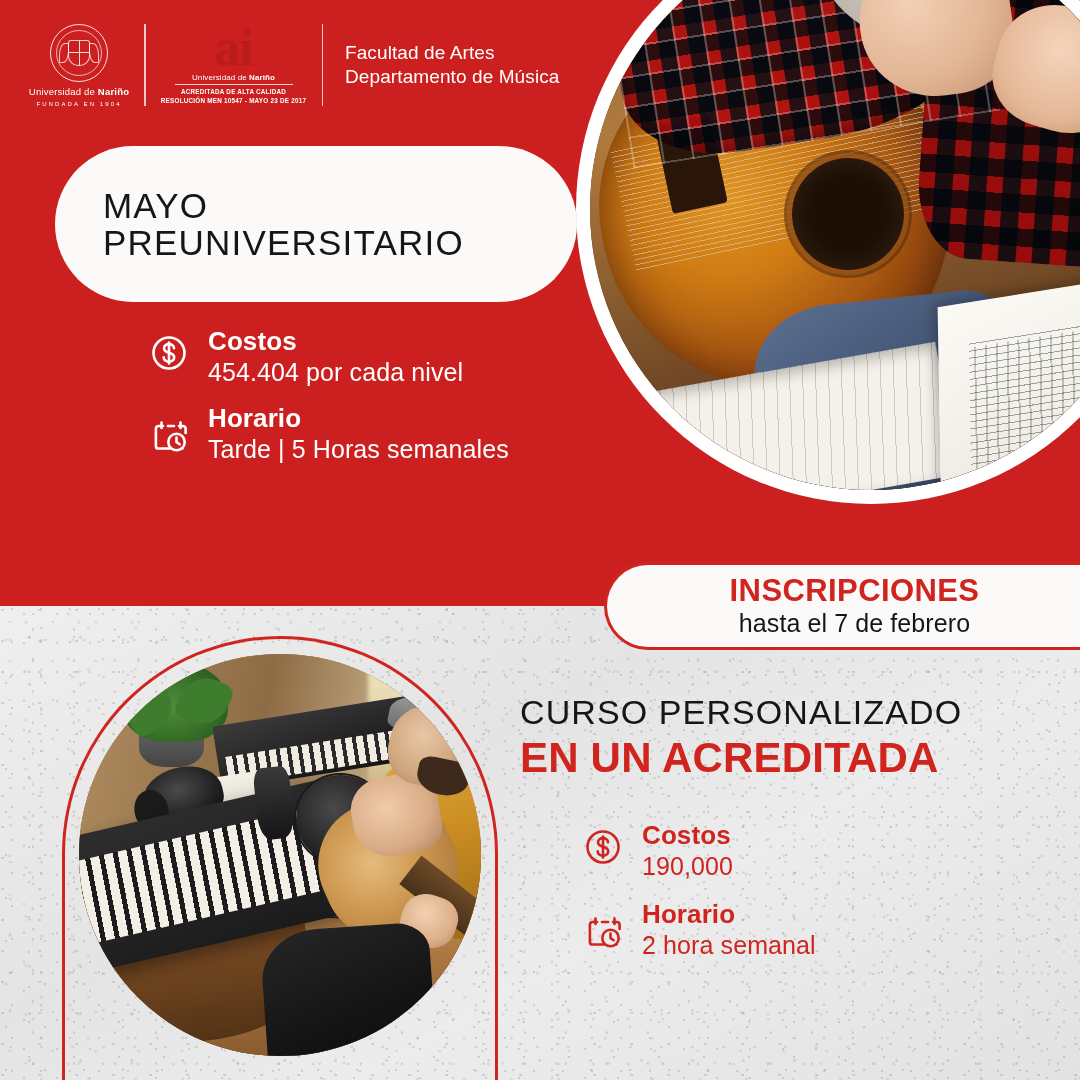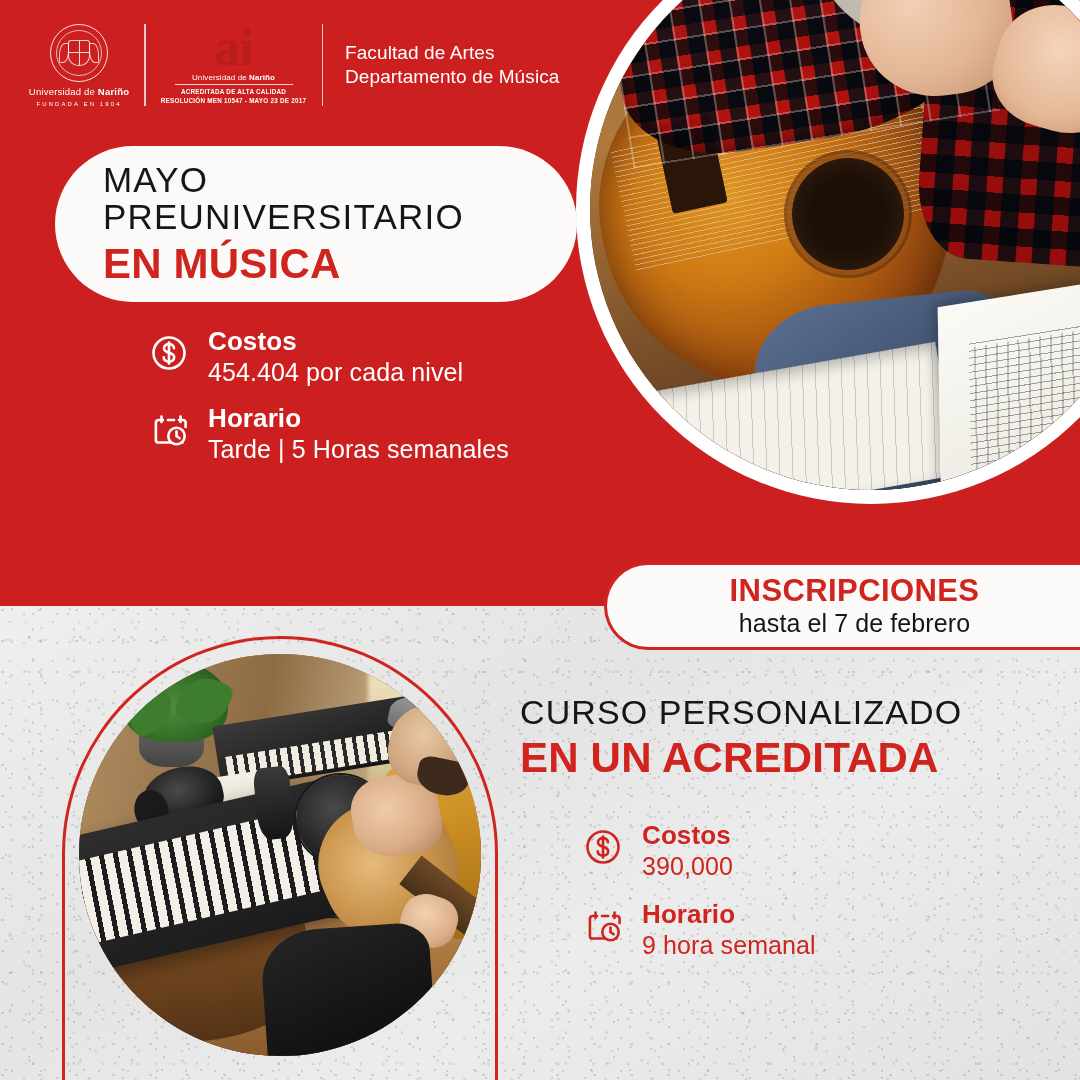--- a/index.html
+++ b/index.html
@@ -355,21 +355,21 @@
     position:absolute;
     left:148px; top:328px;
     width:430px;
   }
   .info-row {
     display:flex;
     align-items:flex-start;
     gap:18px;
     margin-bottom:20px;
   }
-  .info-row:last-child { margin-bottom:0; }
+  .info-row:last-child { margin-bottom:0;align-items:center; }
   .info-icon {
     flex:0 0 auto;
     width:42px; height:42px;
     margin-top:4px;
   }
   .info-icon svg { display:block; width:42px; height:42px; }
   .info-text { line-height:1.06; }
   .info-label {
     font-size:26px;
     font-weight:700;
@@ -705,21 +705,20 @@
     <div class="vdiv"></div>
 
     <div class="faculty">
       <div>Facultad de Artes</div>
       <div>Departamento de Música</div>
     </div>
   </div>
 
   <div class="title-pill">
     <div class="title-line1">MAYO PREUNIVERSITARIO</div>
-    <div class="title-line2">EN MÚSICA</div>
   </div>
 
   <div class="info-list">
 
 
     <div class="info-row">
       <span class="info-icon">
         <svg viewBox="0 0 42 42" fill="none" stroke="#ffffff" stroke-width="2.6" stroke-linecap="round">
           <circle cx="21" cy="21" r="15.5"></circle>
           <path d="M21 10.5 V31.5"></path>
@@ -795,36 +794,36 @@
     <div class="info-row">
       <span class="info-icon">
         <svg viewBox="0 0 42 42" fill="none" stroke="#D0241F" stroke-width="2.6" stroke-linecap="round">
           <circle cx="21" cy="21" r="15.5"></circle>
           <path d="M21 10.5 V31.5"></path>
           <path d="M26 16.2 c0-2.6-2.3-4.1-5-4.1 -2.8 0-5 1.6-5 4.2 0 2.5 2.2 3.6 5 4.4 2.9 .8 5.2 1.9 5.2 4.6 0 2.8-2.4 4.4-5.2 4.4 -2.9 0-5.3-1.6-5.3-4.4"></path>
         </svg>
       </span>
       <span class="info-text">
         <span class="info-label" style="display: block;">Costos</span>
-        <span class="info-value" style="display: block;">390,000</span>
+        <span class="info-value" style="display: block;">190,000</span>
       </span>
     </div>
 
     <div class="info-row">
       <span class="info-icon">
         <svg viewBox="0 0 42 42" fill="none" stroke="#D0241F" stroke-width="2.6" stroke-linecap="round">
           <path d="M31 11 H35 a2.6 2.6 0 0 1 2.6 2.6 V18"></path>
           <path d="M34.5 33.5 H10.5 a2.6 2.6 0 0 1 -2.6-2.6 V13.6 a2.6 2.6 0 0 1 2.6-2.6 H15"></path>
           <path d="M13.5 7.5 V13"></path>
           <path d="M32.5 7.5 V13"></path>
           <path d="M20 11 H26"></path>
           <circle cx="28.5" cy="27" r="8.2" fill="#ECECEC"></circle>
           <path d="M28.5 22.6 V27 L31.6 29.3"></path>
         </svg>
       </span>
       <span class="info-text">
         <span class="info-label" style="display: block;">Horario</span>
-        <span class="info-value" style="display: block;">9 hora semanal</span>
+        <span class="info-value" style="display: block;">2 hora semanal</span>
       </span>
     </div>
   </div>
 
 </div>
 
 </body></html>

